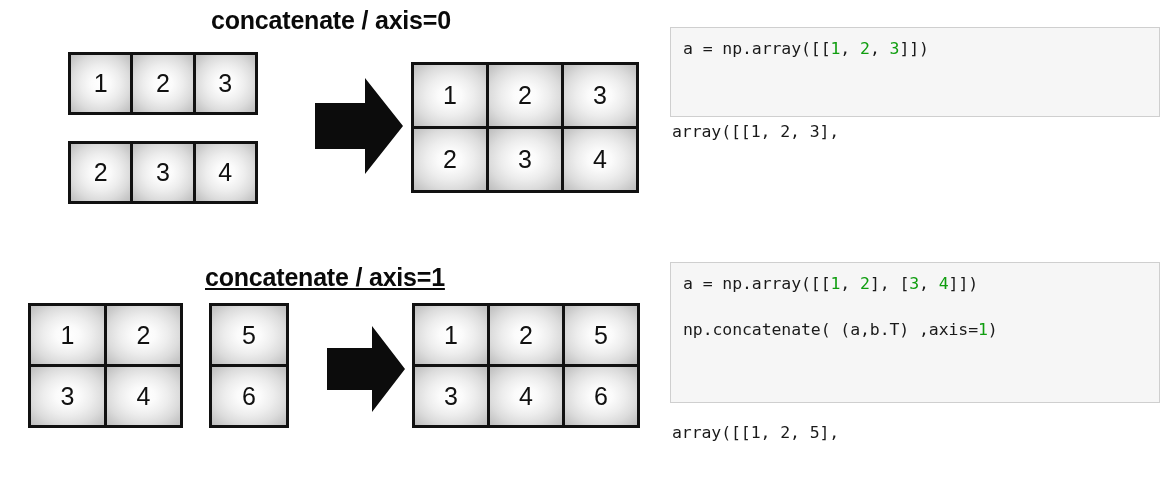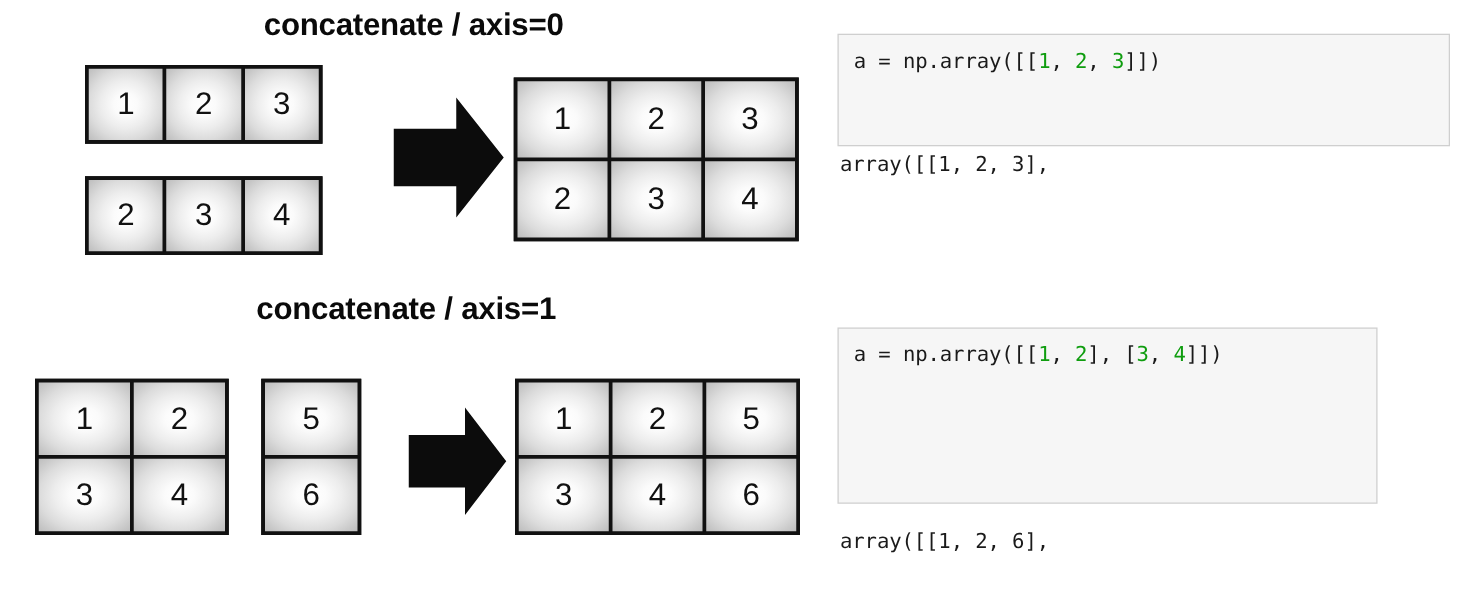--- a/index.html
+++ b/index.html
@@ -115,21 +115,21 @@
 <div class="code-box" style="left:670px; top:27px; width:490px; height:90px;">
   <div class="code-rows">
       <div class="code-line"><span>a = np.array([[</span><span class="num">1</span><span>, </span><span class="num">2</span><span>, </span><span class="num">3</span><span>]])</span></div>
     </div>
 </div>
 
 <div class="out-block" style="left:672px; top:120px;">
   <div class="out-line">array([[1, 2, 3],</div>
 </div>
 
-<div class="diagram-title" style="left:205px; top:233px;">concatenate / axis=1</div>
+<div class="diagram-title" style="left:205px; top:263px;text-decoration:underline;">concatenate / axis=1</div>
 
 <div class="grid" style="left:28px; top:303px; width:155px; height:125px;
             grid-template-columns:repeat(2,1fr); grid-template-rows:repeat(2,1fr);">
   <div class="cell">1</div>
   <div class="cell">2</div>
   <div class="cell">3</div>
   <div class="cell">4</div>
 </div>
 
 <div class="grid" style="left:209px; top:303px; width:80px; height:125px;
@@ -147,22 +147,23 @@
 <div class="grid" style="left:412px; top:303px; width:228px; height:125px;
             grid-template-columns:repeat(3,1fr); grid-template-rows:repeat(2,1fr);">
   <div class="cell">1</div>
   <div class="cell">2</div>
   <div class="cell">5</div>
   <div class="cell">3</div>
   <div class="cell">4</div>
   <div class="cell">6</div>
 </div>
 
-<div class="code-box" style="left:670px; top:262px; width:432px; height:141px;">
+<div class="code-box" style="left:670px; top:262px; width:490px; height:141px;">
   <div class="code-rows">
       <div class="code-line"><span>a = np.array([[</span><span class="num">1</span><span>, </span><span class="num">2</span><span>], [</span><span class="num">3</span><span>, </span><span class="num">4</span><span>]])</span></div>
       <div class="code-line blank-line">&nbsp;</div>
+      <div class="code-line"><span>np.concatenate( (a,b.T) ,axis=</span><span class="num">1</span><span>)</span></div>
     </div>
 </div>
 
 <div class="out-block" style="left:672px; top:421px;">
-  <div class="out-line">array([[1, 2, 6],</div>
+  <div class="out-line">array([[1, 2, 5],</div>
 </div>
 
 </body></html>

